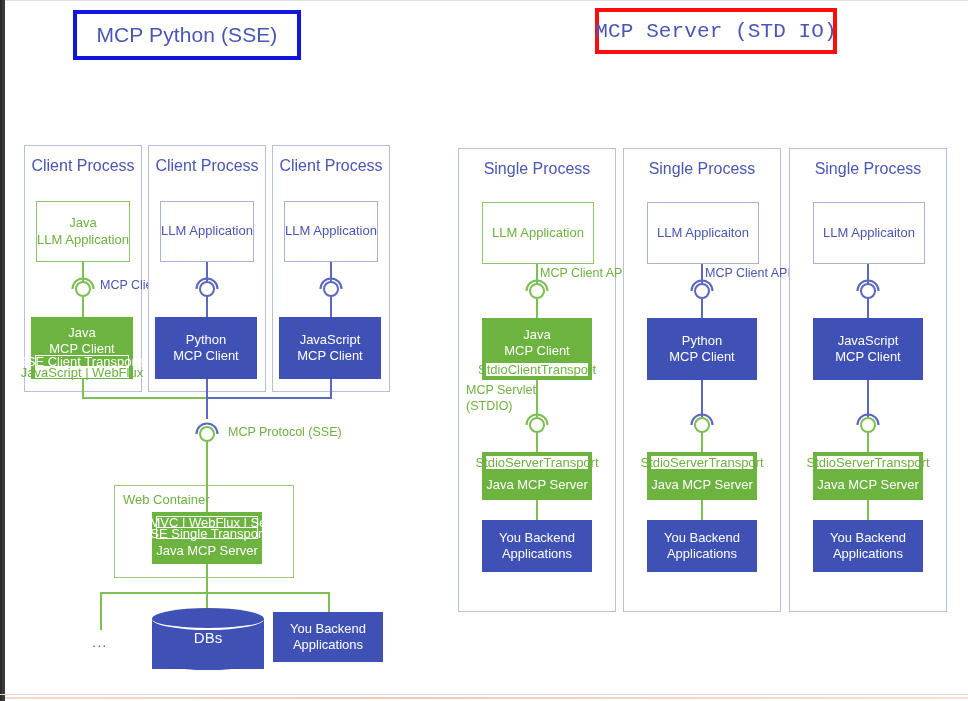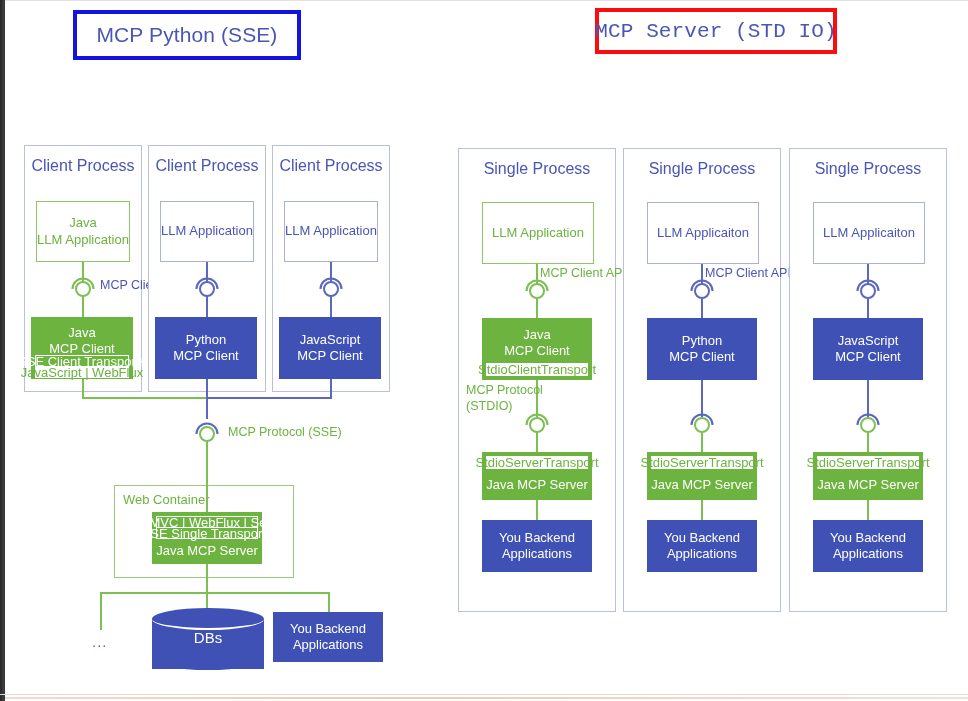--- a/index.html
+++ b/index.html
@@ -295,21 +295,21 @@
     <div class="abs line line-v-green" style="left:536px;top:298px;height:22px;"></div>
     <div class="abs box-fill-green" style="left:482px;top:318px;width:110px;height:62px;">
       <div style="position:absolute;left:0;right:0;top:8px;text-align:center;line-height:1.25;font-size:13px;color:#fff;">
         <div>Java</div>
         <div>MCP Client</div>
       </div>
       <div class="strip strip-white-on-green" style="top:44px;height:13px;">StdioClientTransport</div>
     </div>
     <div class="abs line line-v-green" style="left:536px;top:380px;height:37px;"></div>
     <div class="conn-label green" style="left:466px;top:383px;">
-      <div>MCP Protocol</div>
+      <div>MCP Servlet</div>
       <div>(STDIO)</div>
     </div>
     <div class="socket" style="left:522px;top:408px;">
       <svg viewBox="0 0 30 30">
         <path d="M4.5 17 A10.5 10.5 0 0 1 25.5 17" fill="none" stroke="#7cbf52" stroke-width="2"></path>
         <circle cx="15" cy="17" r="7" fill="#ffffff" stroke="#7cbf52" stroke-width="2"></circle>
       </svg>
     </div>
     <div class="abs line line-v-green" style="left:536px;top:432px;height:22px;"></div>
     <div class="abs box-fill-green" style="left:482px;top:452px;width:110px;height:48px;">

